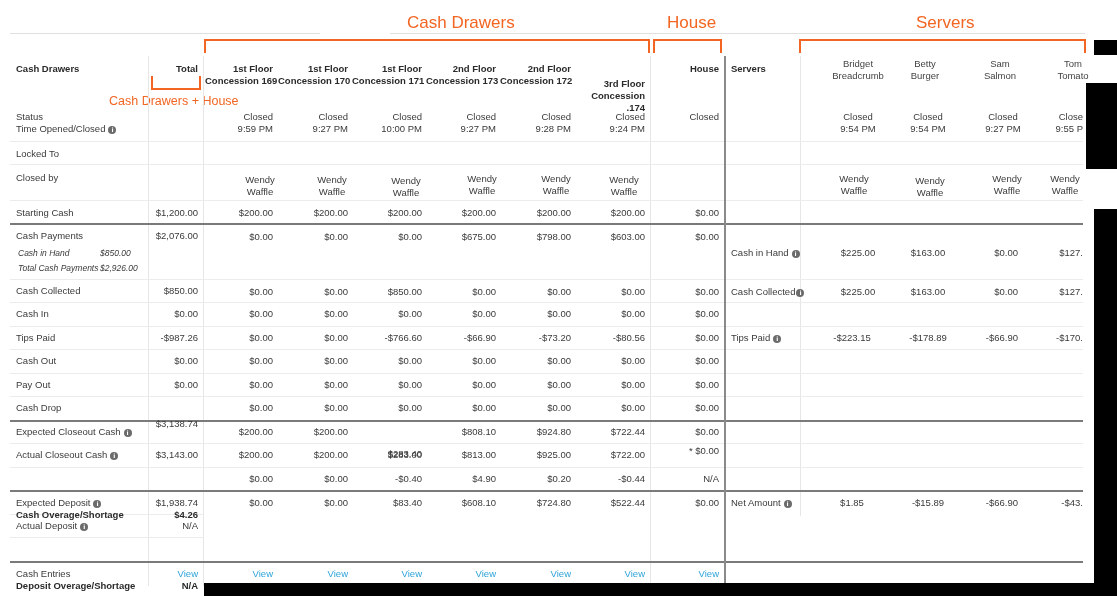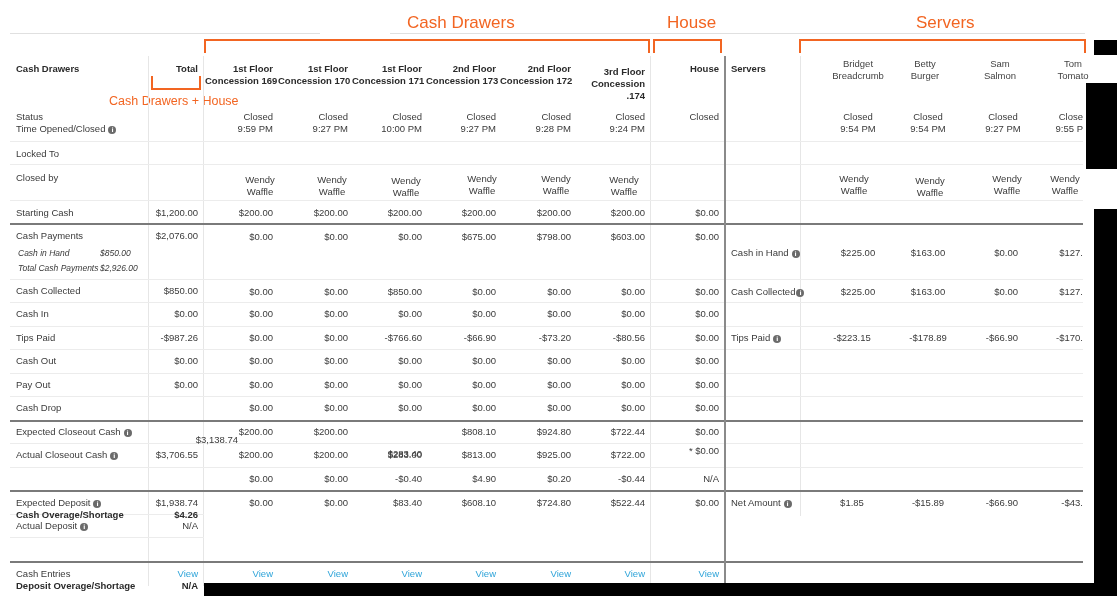--- a/index.html
+++ b/index.html
@@ -97,21 +97,21 @@
   <div>Concession 171</div>
 </div>
 <div class="txt hdr r" style="left:426px; width:70px; top:63px;">
   <div>2nd Floor</div>
   <div>Concession 173</div>
 </div>
 <div class="txt hdr r" style="left:500px; width:71px; top:63px;">
   <div>2nd Floor</div>
   <div>Concession 172</div>
 </div>
-<div class="txt hdr r" style="left:575px; width:70px; top:66px;">
+<div class="txt hdr r" style="left:575px; width:70px; top:78px;">
   <div>3rd Floor</div>
   <div>Concession</div>
   <div>.174</div>
 </div>
 <div class="txt hdr r" style="left:655px; width:64px; top:63px;">House</div>
 
 <div class="txt hdr" style="left:731px; top:63px;">Servers</div>
 
 <div class="txt c srv-name" style="left:818px; width:80px; top:58px;">
   <div>Bridget</div>
@@ -317,31 +317,31 @@
 <div class="txt r" style="left:150px; width:48px; top:402px;"></div>
 <div class="txt r" style="left:205px; width:68px; top:402px;">$0.00</div>
 <div class="txt r" style="left:278px; width:70px; top:402px;">$0.00</div>
 <div class="txt r" style="left:352px; width:70px; top:402px;">$0.00</div>
 <div class="txt r" style="left:426px; width:70px; top:402px;">$0.00</div>
 <div class="txt r" style="left:500px; width:71px; top:402px;">$0.00</div>
 <div class="txt r" style="left:575px; width:70px; top:402px;">$0.00</div>
 <div class="txt r" style="left:655px; width:64px; top:402px;">$0.00</div>
 
 <div class="txt" style="left:16px; top:426px;"><span>Expected Closeout Cash</span><span class="info">i</span></div>
-<div class="txt r" style="left:150px; width:48px; top:434px;margin-left:40px;">$3,138.74</div>
+<div class="txt r" style="left:150px; width:48px; top:418px;">$3,138.74</div>
 <div class="txt r" style="left:205px; width:68px; top:426px;">$200.00</div>
 <div class="txt r" style="left:278px; width:70px; top:426px;">$200.00</div>
 <div class="txt r" style="left:352px; width:70px; top:448px;">$283.40</div>
 <div class="txt r" style="left:426px; width:70px; top:426px;">$808.10</div>
 <div class="txt r" style="left:500px; width:71px; top:426px;">$924.80</div>
 <div class="txt r" style="left:575px; width:70px; top:426px;">$722.44</div>
 <div class="txt r" style="left:655px; width:64px; top:426px;">$0.00</div>
 
 <div class="txt" style="left:16px; top:449px;"><span>Actual Closeout Cash</span><span class="info">i</span></div>
-<div class="txt r" style="left:150px; width:48px; top:449px;">$3,706.55</div>
+<div class="txt r" style="left:150px; width:48px; top:449px;">$3,143.00</div>
 <div class="txt r" style="left:205px; width:68px; top:449px;">$200.00</div>
 <div class="txt r" style="left:278px; width:70px; top:449px;">$200.00</div>
 <div class="txt r" style="left:352px; width:70px; top:449px;">$283.00</div>
 <div class="txt r" style="left:426px; width:70px; top:449px;">$813.00</div>
 <div class="txt r" style="left:500px; width:71px; top:449px;">$925.00</div>
 <div class="txt r" style="left:575px; width:70px; top:449px;">$722.00</div>
 <div class="txt r" style="left:655px; width:64px; top:445px;">* $0.00</div>
 
 <div class="txt bold" style="left:16px; top:473px;">Cash Overage/Shortage</div>
 <div class="txt r bold" style="left:150px; width:48px; top:473px;">$4.26</div>

